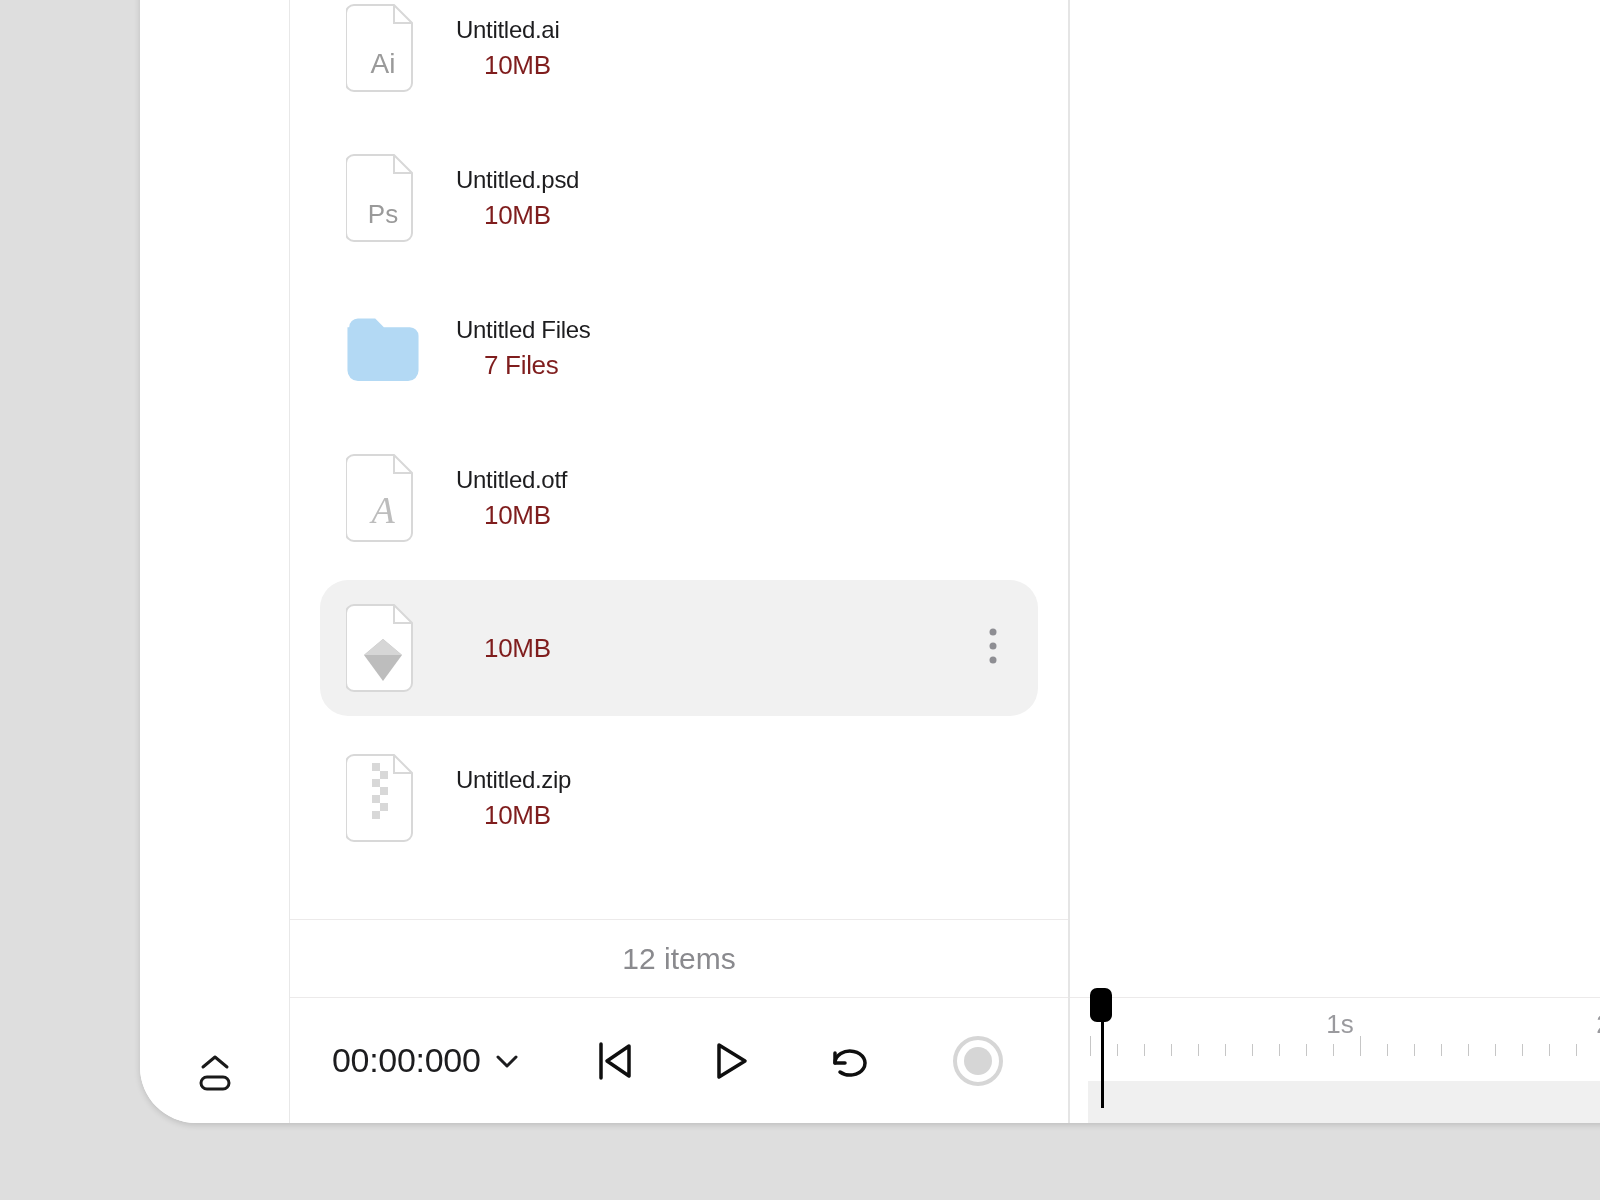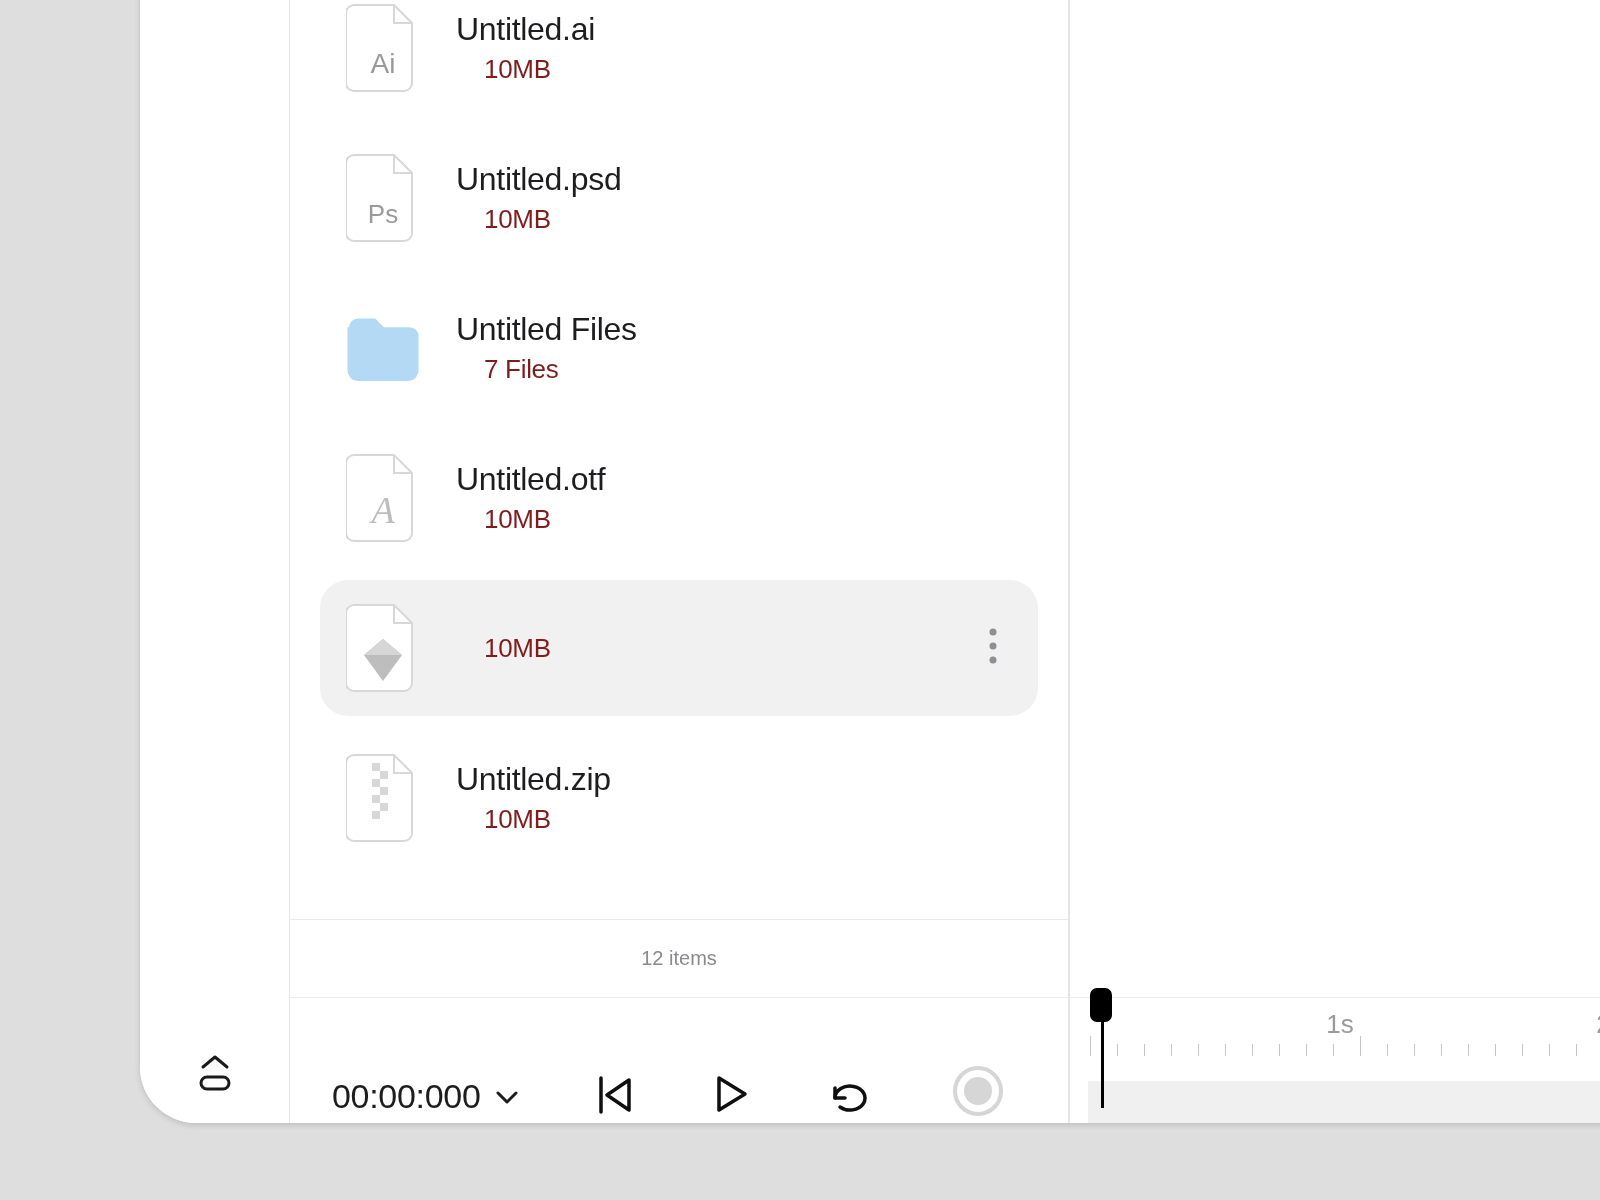--- a/index.html
+++ b/index.html
@@ -69,49 +69,49 @@
   }
 
   .file-icon-wrap {
     width: 78px; height: 92px;
     display: flex; justify-content: center; align-items: center;
     flex-shrink: 0;
   }
 
   .file-meta { flex: 1; }
   .file-name {
-    font-size: 32px;
+    font-size: 24px;
     font-weight: 500;
     color: #1d1d1f;
     letter-spacing: -0.3px;
     margin-bottom: 6px;
   }
   .file-sub {
     font-size: 26px;
     color: #7f1d1d;
     letter-spacing: -0.3px;
     margin-left: 28px;
   }
 
   .row-menu { color:#8e8e93; padding:8px 16px; }
 
   
   .status-bar {
     height: 78px;
     border-top: 1px solid #eceaea;
     display:flex; align-items:center; justify-content:center;
-    font-size:20px; color:#8a8a8e;
+    font-size:30px; color:#8a8a8e;
     font-weight:400;
   }
 
   
   .play-bar {
     height: 126px;
     border-top: 1px solid #eceaea;
-    display:flex; align-items:flex-end;
+    display:flex; align-items:center;
     padding: 7px 42px;
     gap: 76px;
   }
   .time-box {
     display:flex; align-items:center; gap:14px;
     font-size:34px; color:#1d1d1f; font-weight:500;
     letter-spacing:-0.3px;
   }
   .play-bar .pbtn { color:#0f0f0f; display:flex; }
   .record-btn {

